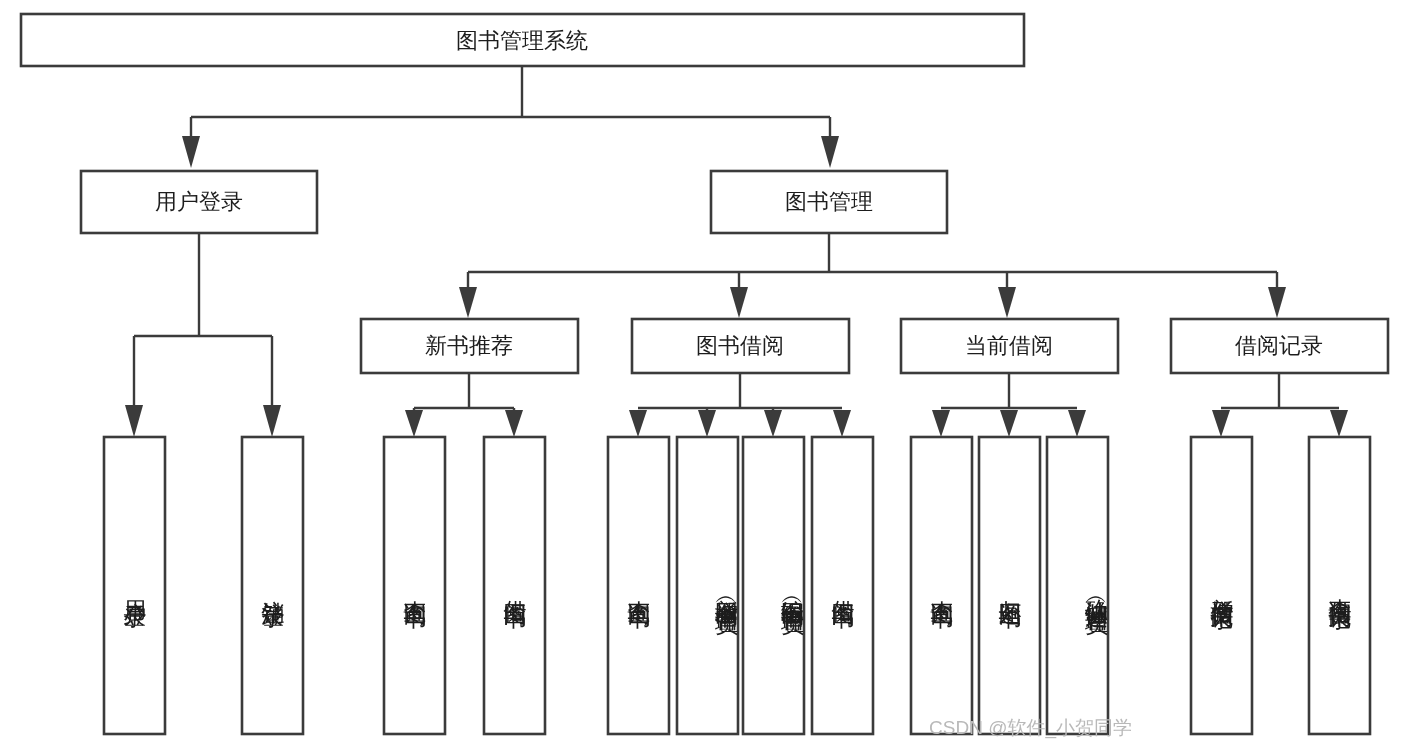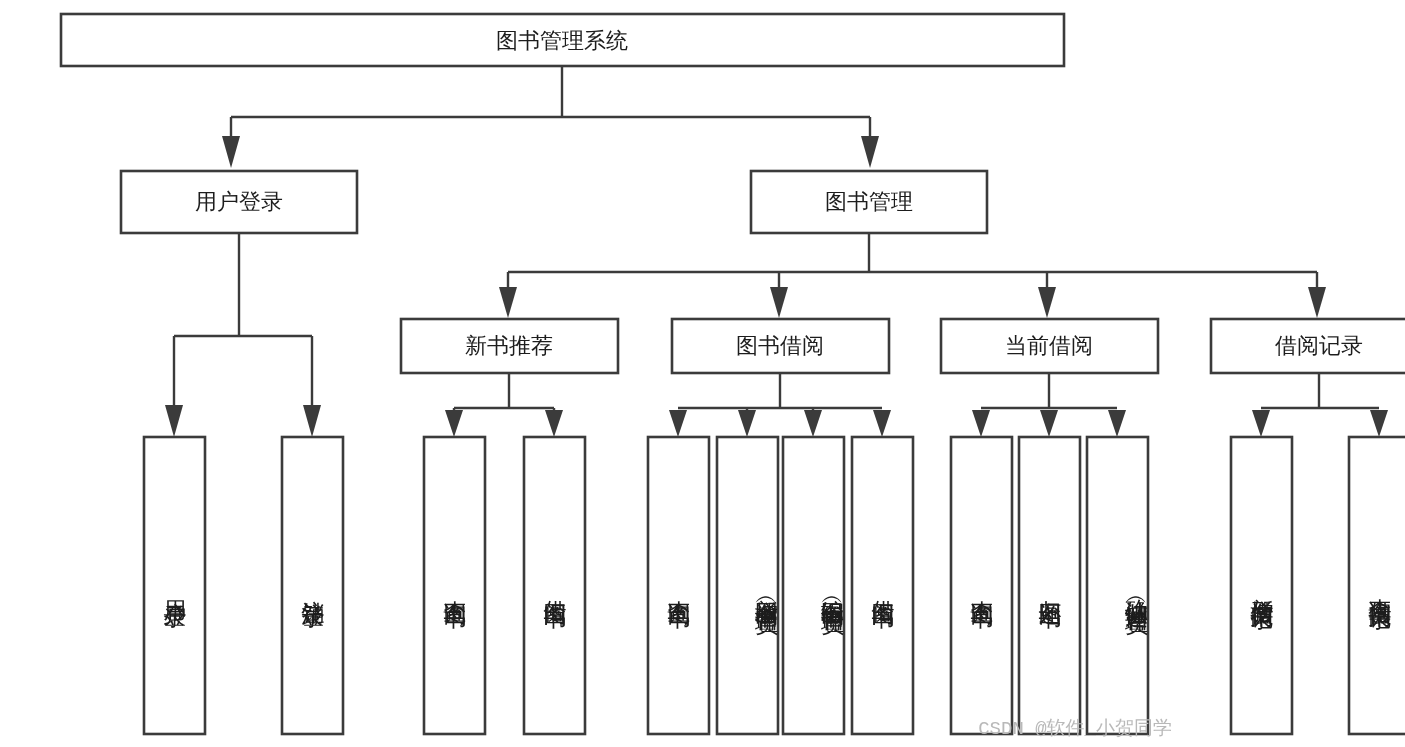--- a/index.html
+++ b/index.html
@@ -11,21 +11,20 @@
     width: 1405px;
     height: 747px;
     font-family: "Liberation Sans", "DejaVu Sans", sans-serif;
     overflow: hidden;
   }
   #diagram-root {
     position: relative;
     width: 1140px;
     height: 747px;
     background: #ffffff;
-    margin-left: 40px;
   }
   svg.flow {
     position: absolute;
     left: 0;
     top: 0;
     width: 1405px;
     height: 747px;
   }
   .nodebox {
     fill: #ffffff;
@@ -64,21 +63,21 @@
     white-space: nowrap;
     pointer-events: none;
   }
   .leaf-label.mid {
     align-items: center;
   }
   .watermark {
     position: absolute;
     right: 8px;
     bottom: 6px;
-    font-family: Liberation Mono, monospace;
+    font-family: Liberation Sans, sans-serif;
     font-size: 19px;
     color: #b9b9b9;
     white-space: nowrap;
     user-select: none;
     text-align: center;
   }
 </style>
 </head>
 <body>
 

